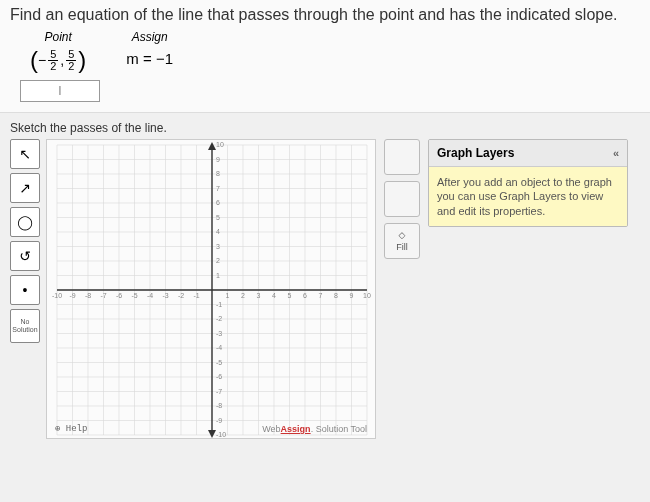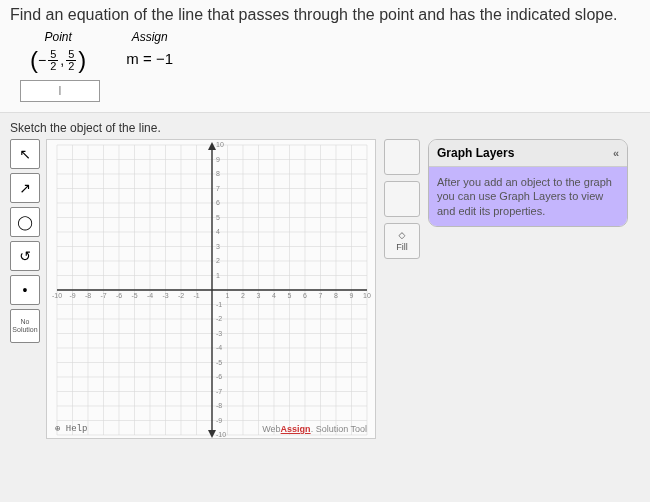--- a/index.html
+++ b/index.html
@@ -72,37 +72,37 @@
     background:#f5f5f5;
     font-size:9px; color:#777;
     display:flex; align-items:center; justify-content:center;
     border-radius:3px; cursor:pointer;
   }
   .fill-btn { font-size:9px; color:#555; flex-direction:column; gap:2px;}
   .layers-panel {
     margin-left:4px;
     width:200px;
     border:1px solid #bbb;
-    border-radius:9px;
+    border-radius:2px;
     overflow:hidden;
     height:fit-content;
   }
   .layers-header {
     background:#eaeaea;
     padding:6px 8px;
     font-size:12px; font-weight:bold;
     display:flex; justify-content:space-between; align-items:center;
     border-bottom:1px solid #ccc;
   }
   .collapse { font-size:11px; color:#666; cursor:pointer;}
   .layers-body {
     padding:8px;
     font-size:11px;
     color:#555;
-    background:#c4b5fd;
+    background:#fef9c3;
     line-height:1.3;
   }
   .help-link {
     position:absolute; bottom:4px; left:8px;
     font-size:9px; color:#666;font-family:Liberation Mono, monospace;
   }
   .watermark {
     position:absolute; bottom:4px; right:8px;
     font-size:9px; color:#888;
   }
@@ -135,21 +135,21 @@
     <div class="ps-col">
       <div class="ps-label">Assign</div>
       <div class="slope-val">m = −1</div>
     </div>
   </div>
   <div class="answer-box">
     <span>I</span>
   </div>
 </div>
 
-<div class="sketch-label">Sketch the object of the line.</div>
+<div class="sketch-label">Sketch the passes of the line.</div>
 
 <div class="graph-area">
   <div class="toolbar">
     <div class="tool-btn">
         <span>↖</span>
       </div>
     <div class="tool-btn">
         <span>↗</span>
       </div>
     <div class="tool-btn">

